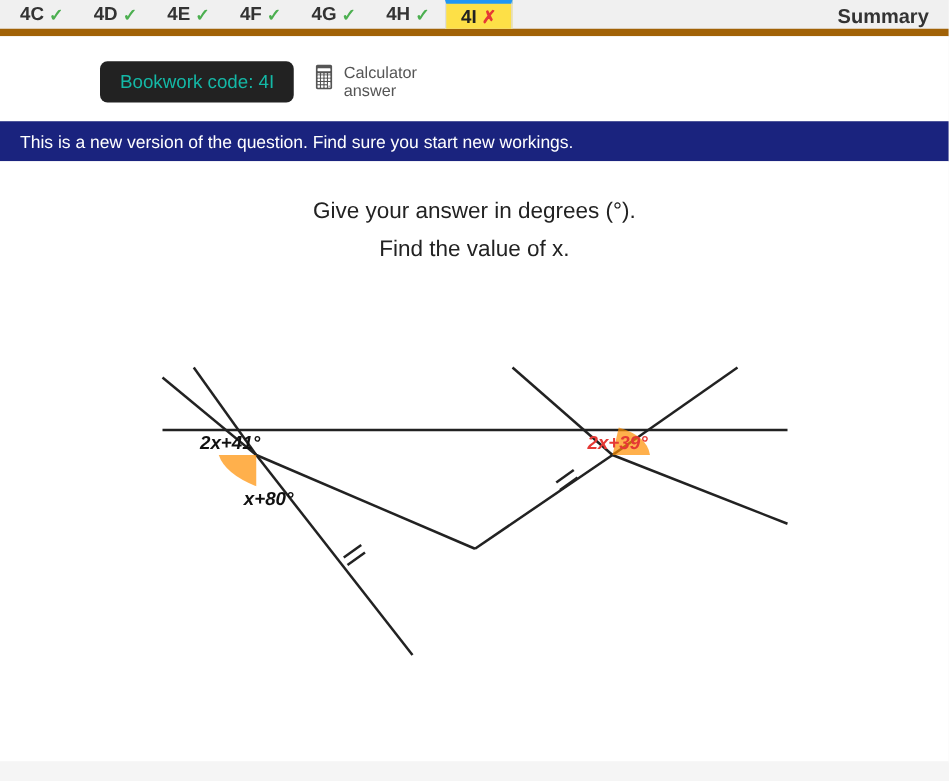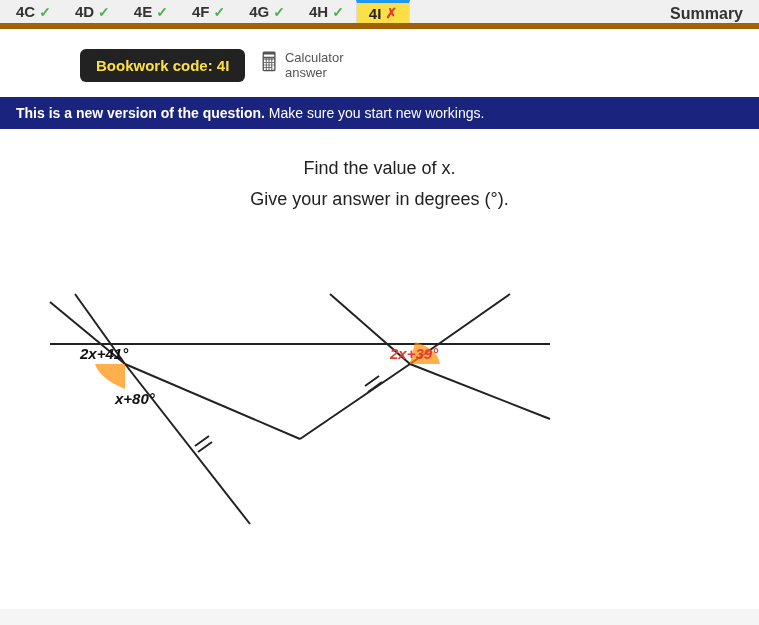--- a/index.html
+++ b/index.html
@@ -57,25 +57,25 @@
     
     .info-row {
       display: flex;
       align-items: center;
       padding: 14px 40px 10px 80px;
       gap: 16px;
       background: white;
     }
     .bookwork-badge {
       background: #222;
-      color: #fde047;
+      color: #14b8a6;
       border-radius: 6px;
       padding: 8px 16px;
       font-size: 15px;
-      font-weight: 700;
+      font-weight: 400;
     }
     .calculator-info {
       display: flex;
       align-items: center;
       gap: 8px;
       font-size: 13px;
       color: #555;
     }
     .calc-icon {
       font-size: 26px;
@@ -83,21 +83,21 @@
     }
 
     
     .new-version-banner {
       background: #1a237e;
       color: white;
       padding: 8px 16px;
       font-size: 14px;
     }
     .new-version-banner strong {
-      font-weight: 700;
+      font-weight: 400;
     }
 
     
     .main-content {
       background: white;
       padding: 24px 20px 20px 20px;
       min-height: 480px;
     }
     .question-text {
       text-align: center;
@@ -106,21 +106,21 @@
       line-height: 1.7;
       margin-bottom: 20px;
     }
     .question-text .hint {
       font-size: 17px;
     }
 
     
     .diagram-container {
       display: flex;
-      justify-content: flex-start;
+      justify-content: center;
       margin-top: 10px;
     }
     .diagram-container svg {
       overflow: visible;
     }
 
     
     .label-red {
       fill: #e53935;
       font-size: 15px;
@@ -183,27 +183,27 @@
     <span class="calc-icon">🖩</span>
     <div>
       <div>Calculator</div>
       <div>answer</div>
     </div>
   </div>
 </div>
 
 <div class="new-version-banner">
   <strong>This is a new version of the question.</strong>
-  <span> Make sure you start new workings.</span>
+  <span> Find sure you start new workings.</span>
 </div>
 
 <div class="main-content">
   <div class="question-text">
+    <div>Give your answer in degrees (°).</div>
     <div>Find the value of x.</div>
-    <div>Give your answer in degrees (°).</div>
   </div>
 
   <div class="diagram-container">
     <svg width="560" height="290" viewBox="0 0 560 290">
 
       <line x1="30" y1="110" x2="280" y2="110" stroke="#222" stroke-width="2"></line>
 
       <line x1="280" y1="110" x2="530" y2="110" stroke="#222" stroke-width="2"></line>
 
       <line x1="55" y1="60" x2="105" y2="130" stroke="#222" stroke-width="2"></line>

